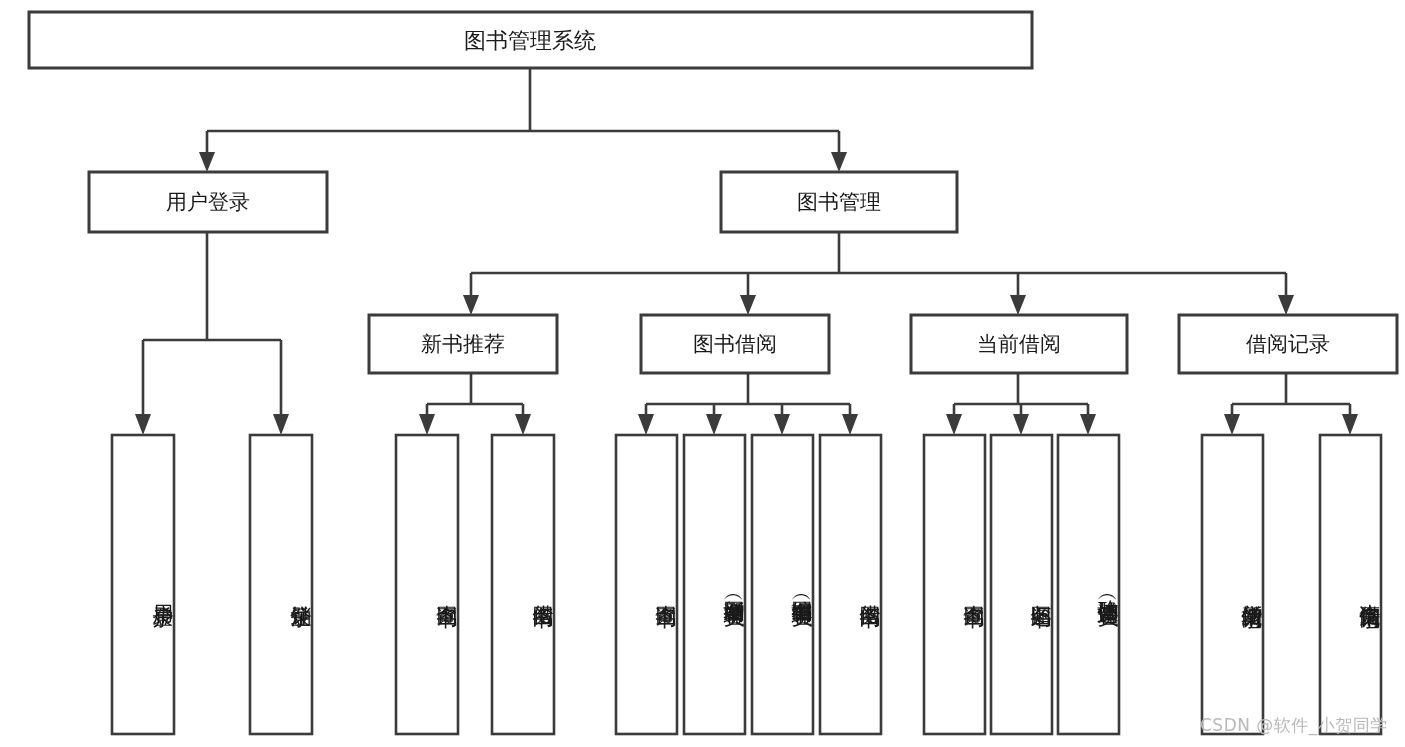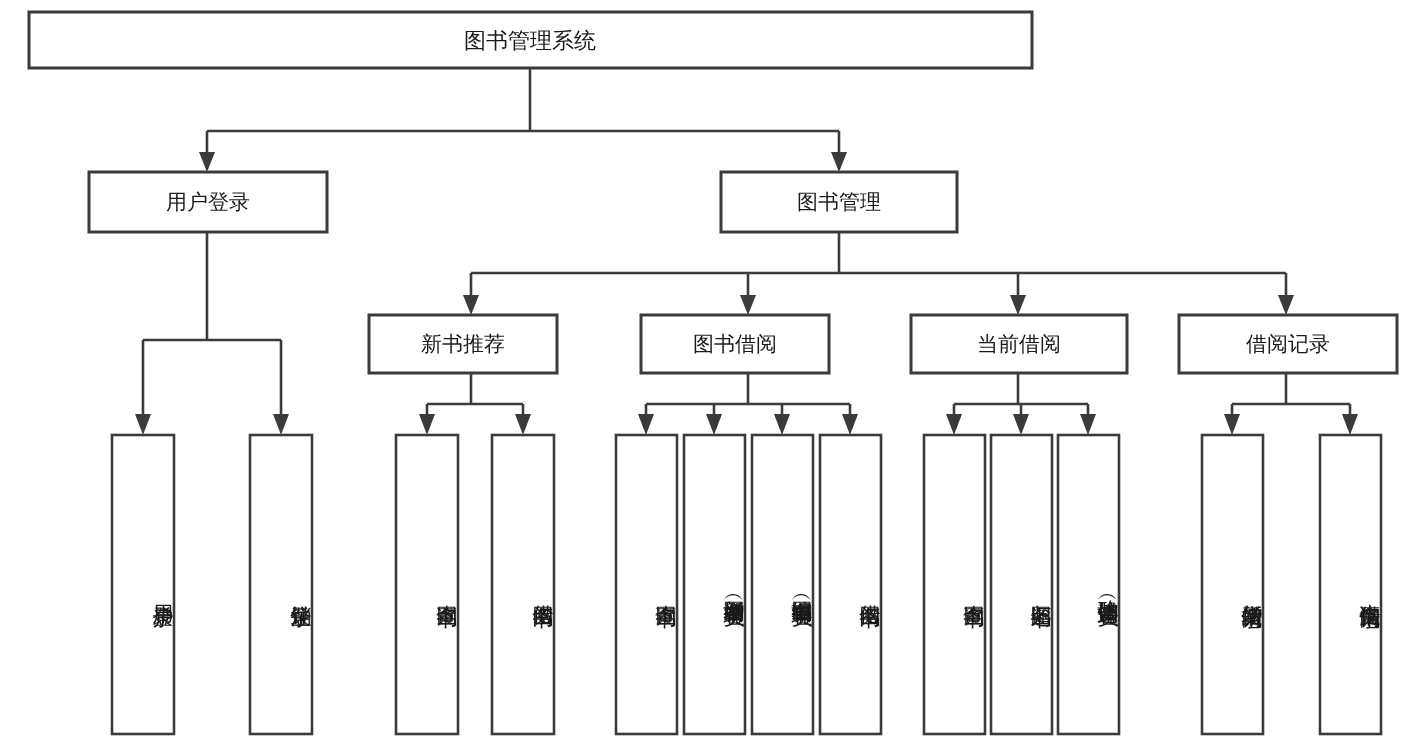--- a/index.html
+++ b/index.html
@@ -205,13 +205,14 @@
   <div class="vert-label" style="left:743px; top:443px; width:61px; height:288px;">编辑图书（管理员）</div>
   <div class="vert-label" style="left:811px; top:450px; width:61px; height:280px;">借阅图书</div>
 
   <div class="vert-label" style="left:915px; top:450px; width:61px; height:280px;">查询图书</div>
   <div class="vert-label" style="left:982px; top:450px; width:61px; height:280px;">归还图书</div>
   <div class="vert-label" style="left:1049px; top:443px; width:61px; height:288px;">确认归还（管理员）</div>
 
   <div class="vert-label" style="left:1193px; top:450px; width:61px; height:280px;">新增借阅记录</div>
   <div class="vert-label" style="left:1311px; top:450px; width:61px; height:280px;">查询借阅记录</div>
 
+  <div class="watermark">CSDN @软件_小贺同学</div>
 </div>
 
 </body></html>

